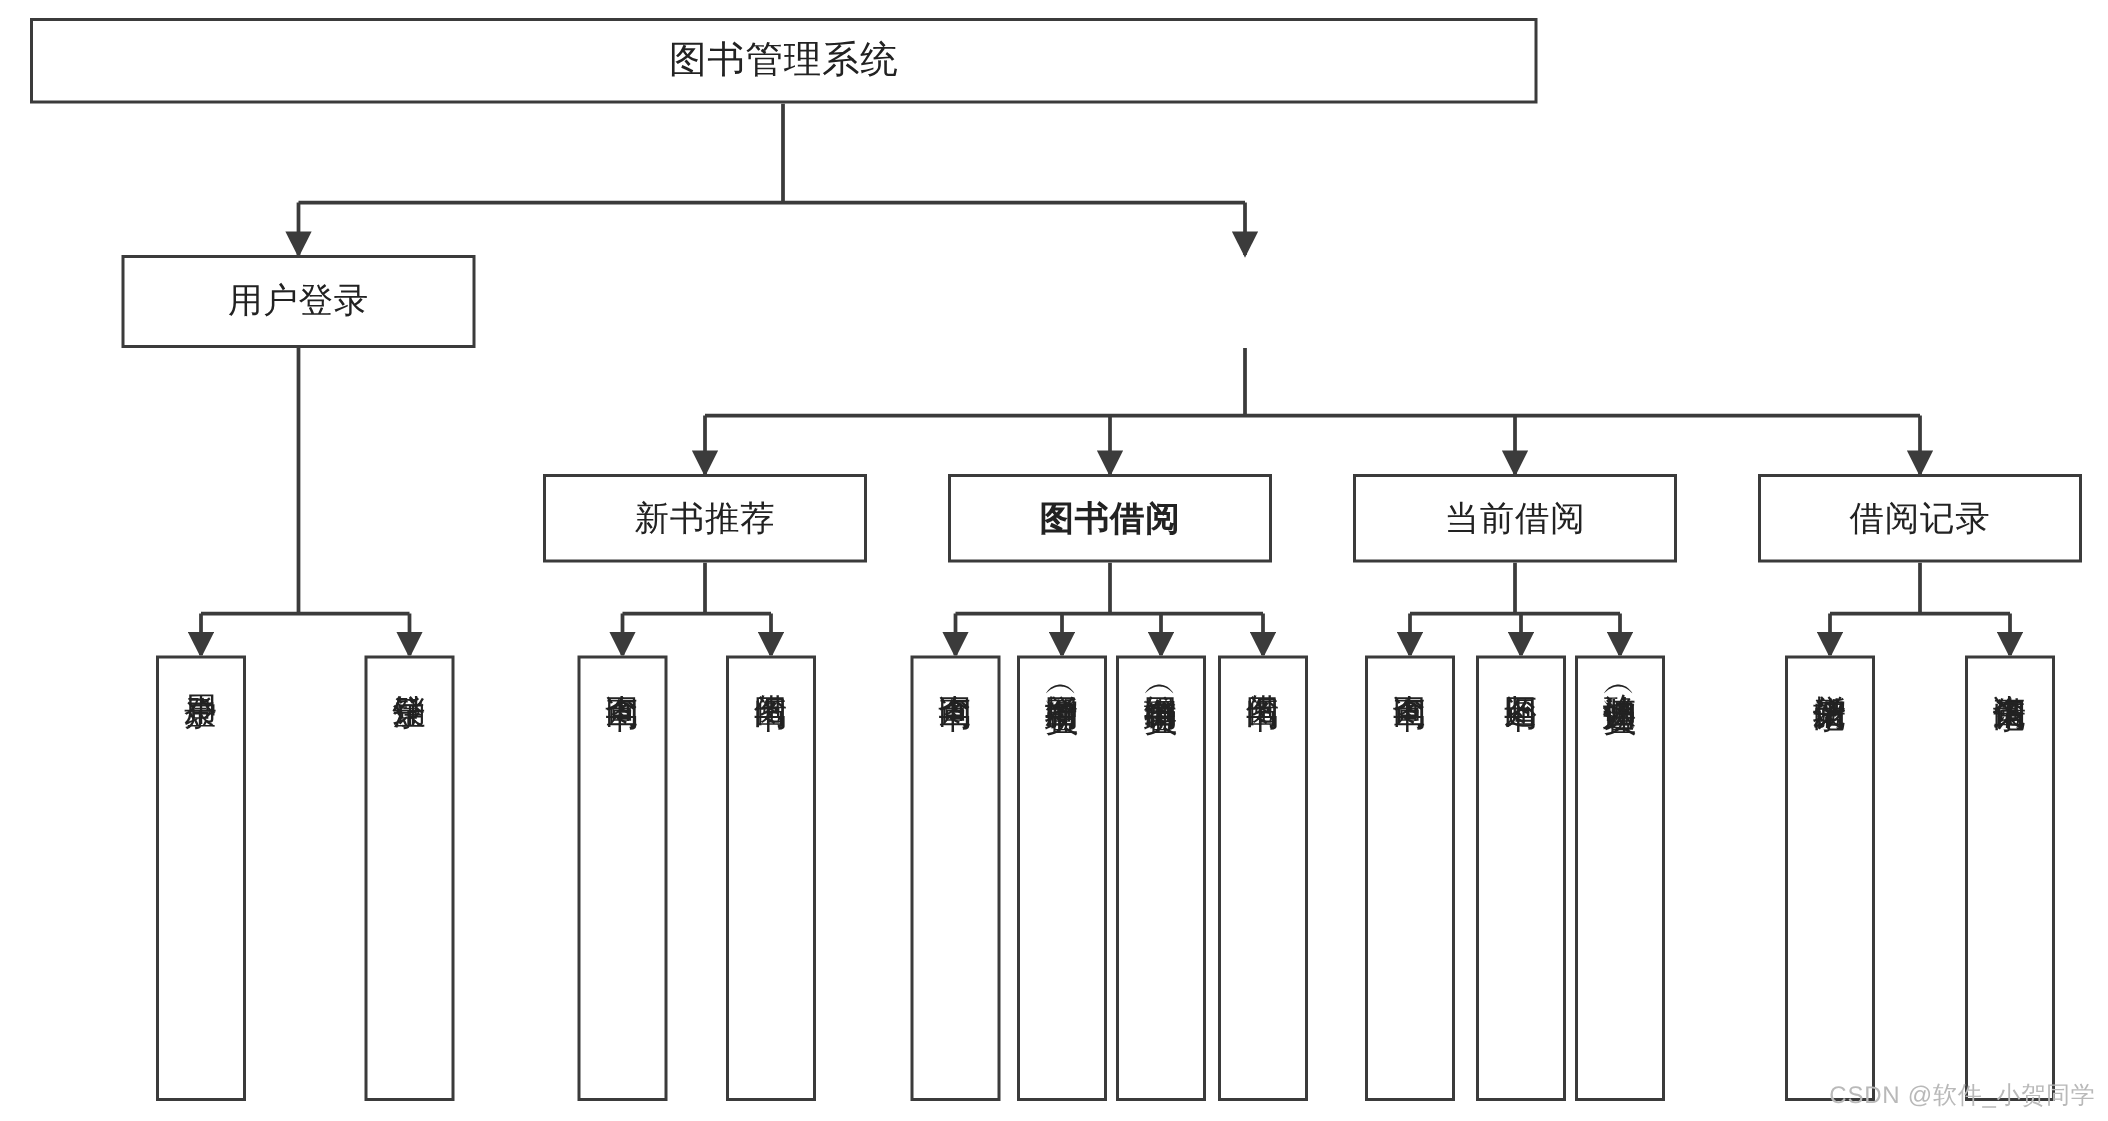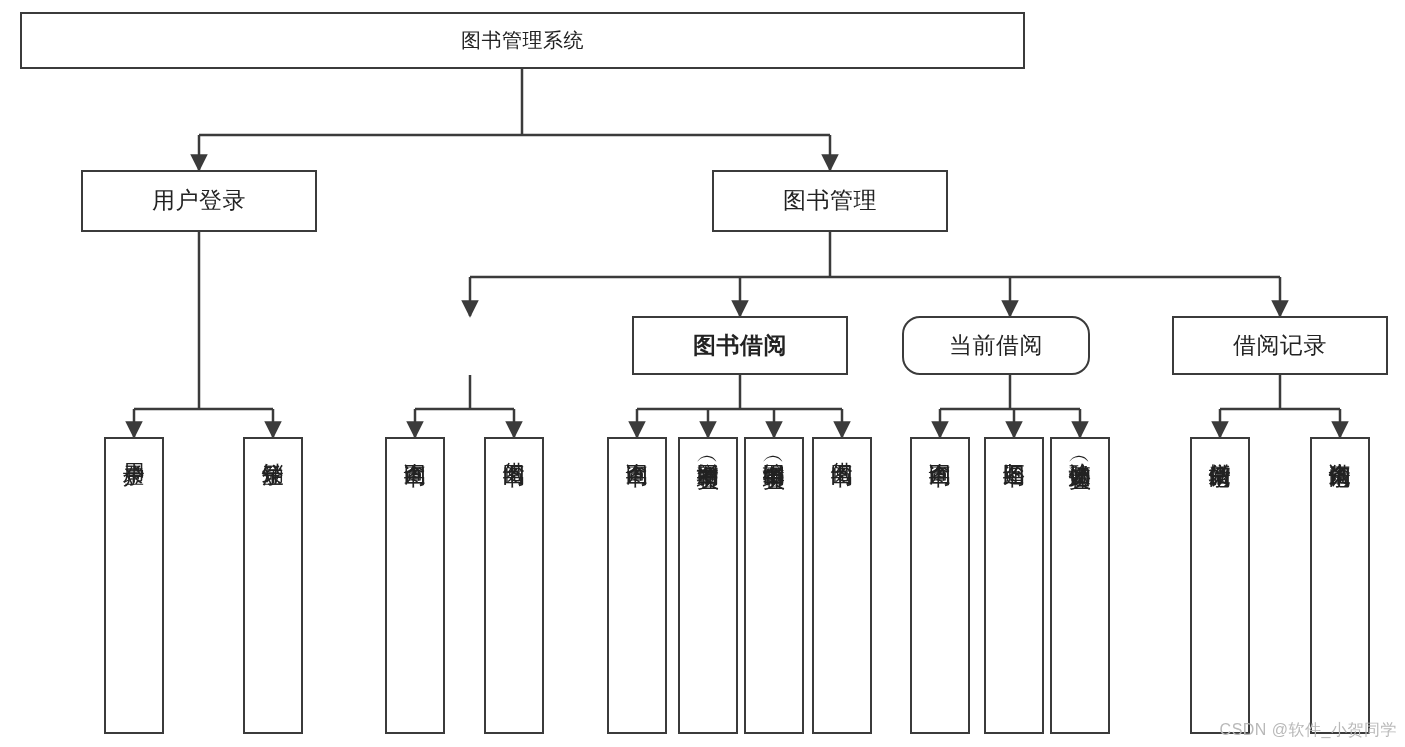--- a/index.html
+++ b/index.html
@@ -41,21 +41,22 @@
     line-height: 1.28;
     letter-spacing: 0.5px;
     color: #222222;
   }
   
   .node.h .lbl {
     writing-mode: horizontal-tb;
     font-size: 23px;
   }
   .node.h.root .lbl {
-    font-size: 20px;
+    font-size: 25px;
+    font-family: Liberation Serif, serif;
   }
   
   .node.v {
     align-items: flex-start;
     justify-content: center;
     padding-top: 6px;
   }
   .node.v .lbl {
     writing-mode: vertical-rl;
     text-orientation: upright;
@@ -130,28 +131,28 @@
     </g>
   </svg>
 
   <div class="node h root" id="n-root" style="left: 20px; top: 12px; width: 1005px; height: 57px;">
     <span class="lbl">图书管理系统</span>
   </div>
 
   <div class="node h" id="n-l2-0" style="left: 81px; top: 170px; width: 236px; height: 62px;">
     <span class="lbl">用户登录</span>
   </div>
-  <div class="node h" id="n-l2-1" style="left: 712px; top: 170px; width: 236px; height: 62px;">
-    <span class="lbl">图书管理</span>
+
+  <div class="node h" id="n-l3-0" style="left: 362px; top: 316px; width: 216px; height: 59px;">
+    <span class="lbl">新书推荐</span>
   </div>
-
   <div class="node h" id="n-l3-1" style="left: 632px; top: 316px; width: 216px; height: 59px; font-weight: bold;">
     <span class="lbl">图书借阅</span>
   </div>
-  <div class="node h" id="n-l3-2" style="left: 902px; top: 316px; width: 188px; height: 59px; border-radius: 18px;">
+  <div class="node h" id="n-l3-2" style="left: 902px; top: 316px; width: 216px; height: 59px;">
     <span class="lbl">当前借阅</span>
   </div>
   <div class="node h" id="n-l3-3" style="left: 1172px; top: 316px; width: 216px; height: 59px;">
     <span class="lbl">借阅记录</span>
   </div>
 
   <div class="node v" id="n-lf-0" style="left: 104px; top: 437px; width: 60px; height: 297px;">
     <span class="lbl">用户登录</span>
   </div>
   <div class="node v" id="n-lf-1" style="left: 243px; top: 437px; width: 60px; height: 297px;">

